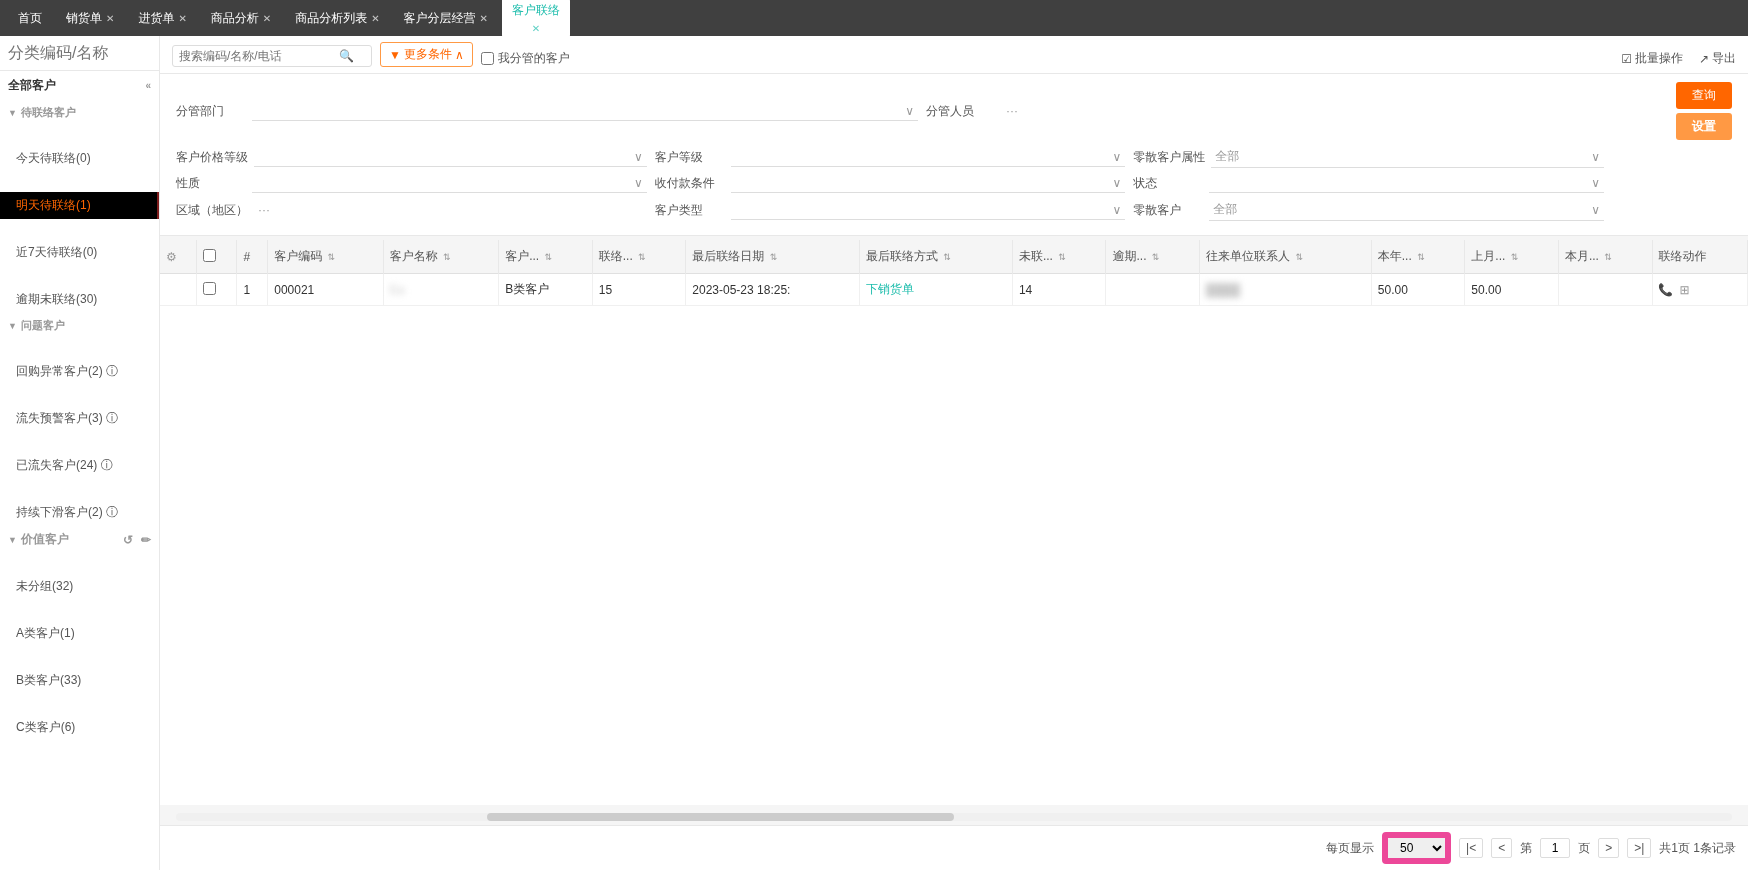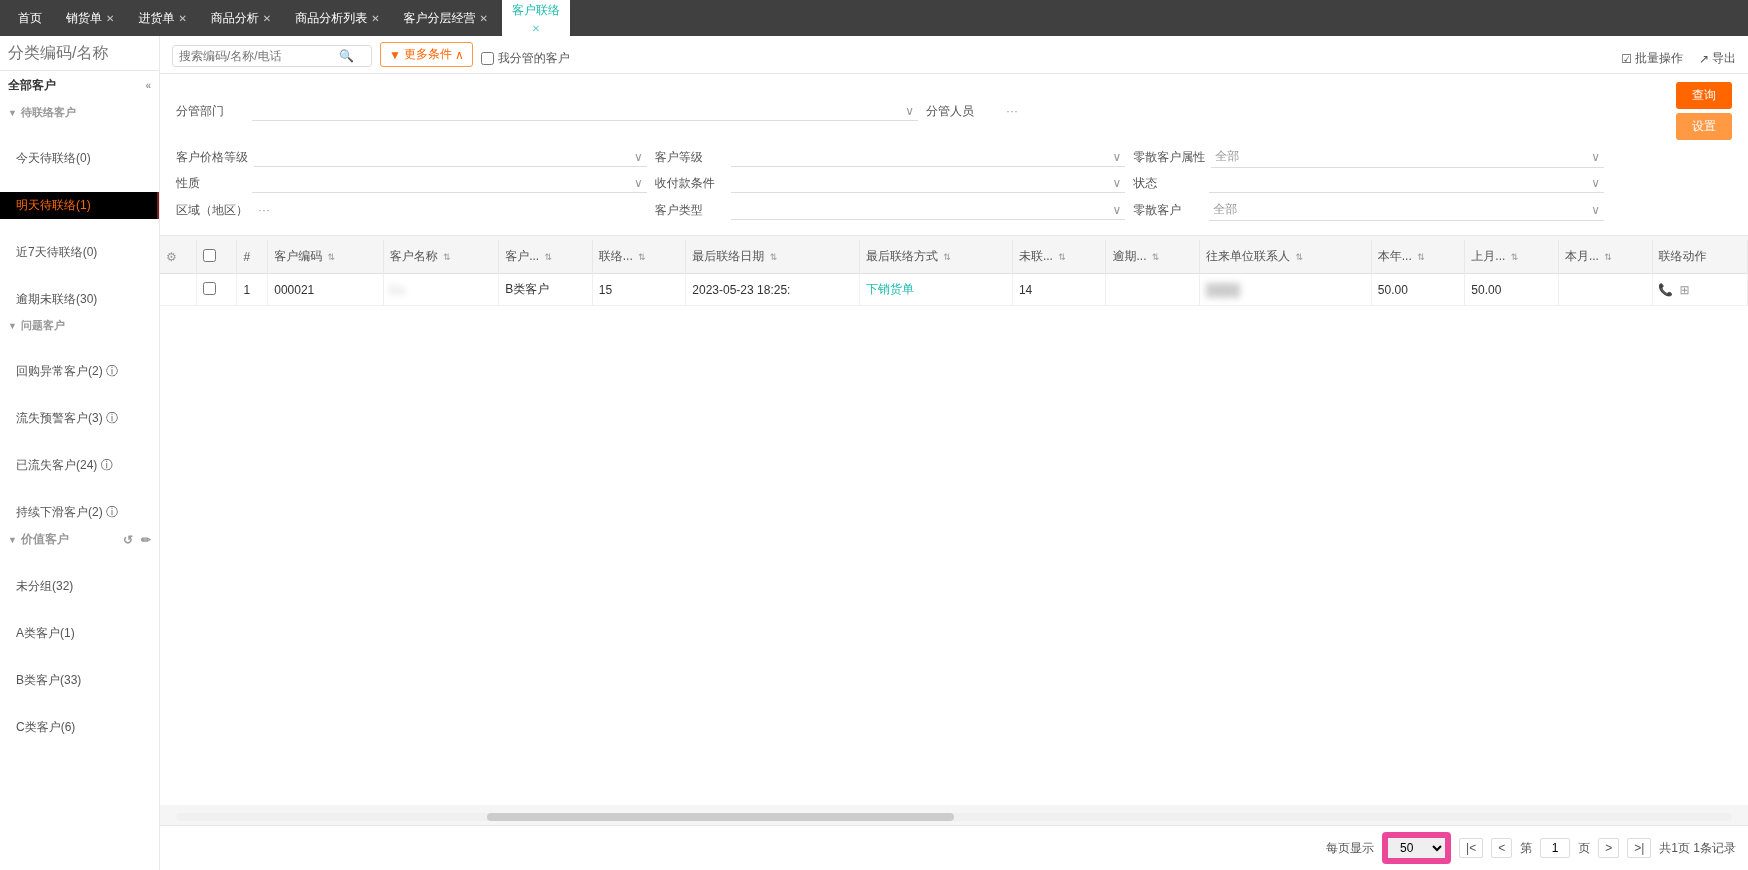--- a/index.html
+++ b/index.html
@@ -210,20 +210,21 @@
       white-space: nowrap;
     }
     .btn-setting {
       background: #ff9944;
       color: #fff;
       border: none;
       border-radius: 3px;
       padding: 5px 16px;
       cursor: pointer;
       white-space: nowrap;
+      font-weight: bold;
     }
     .filter-actions {
       display: flex;
       flex-direction: column;
       gap: 4px;
     }
 
     
     .table-container {
       flex: 1;

